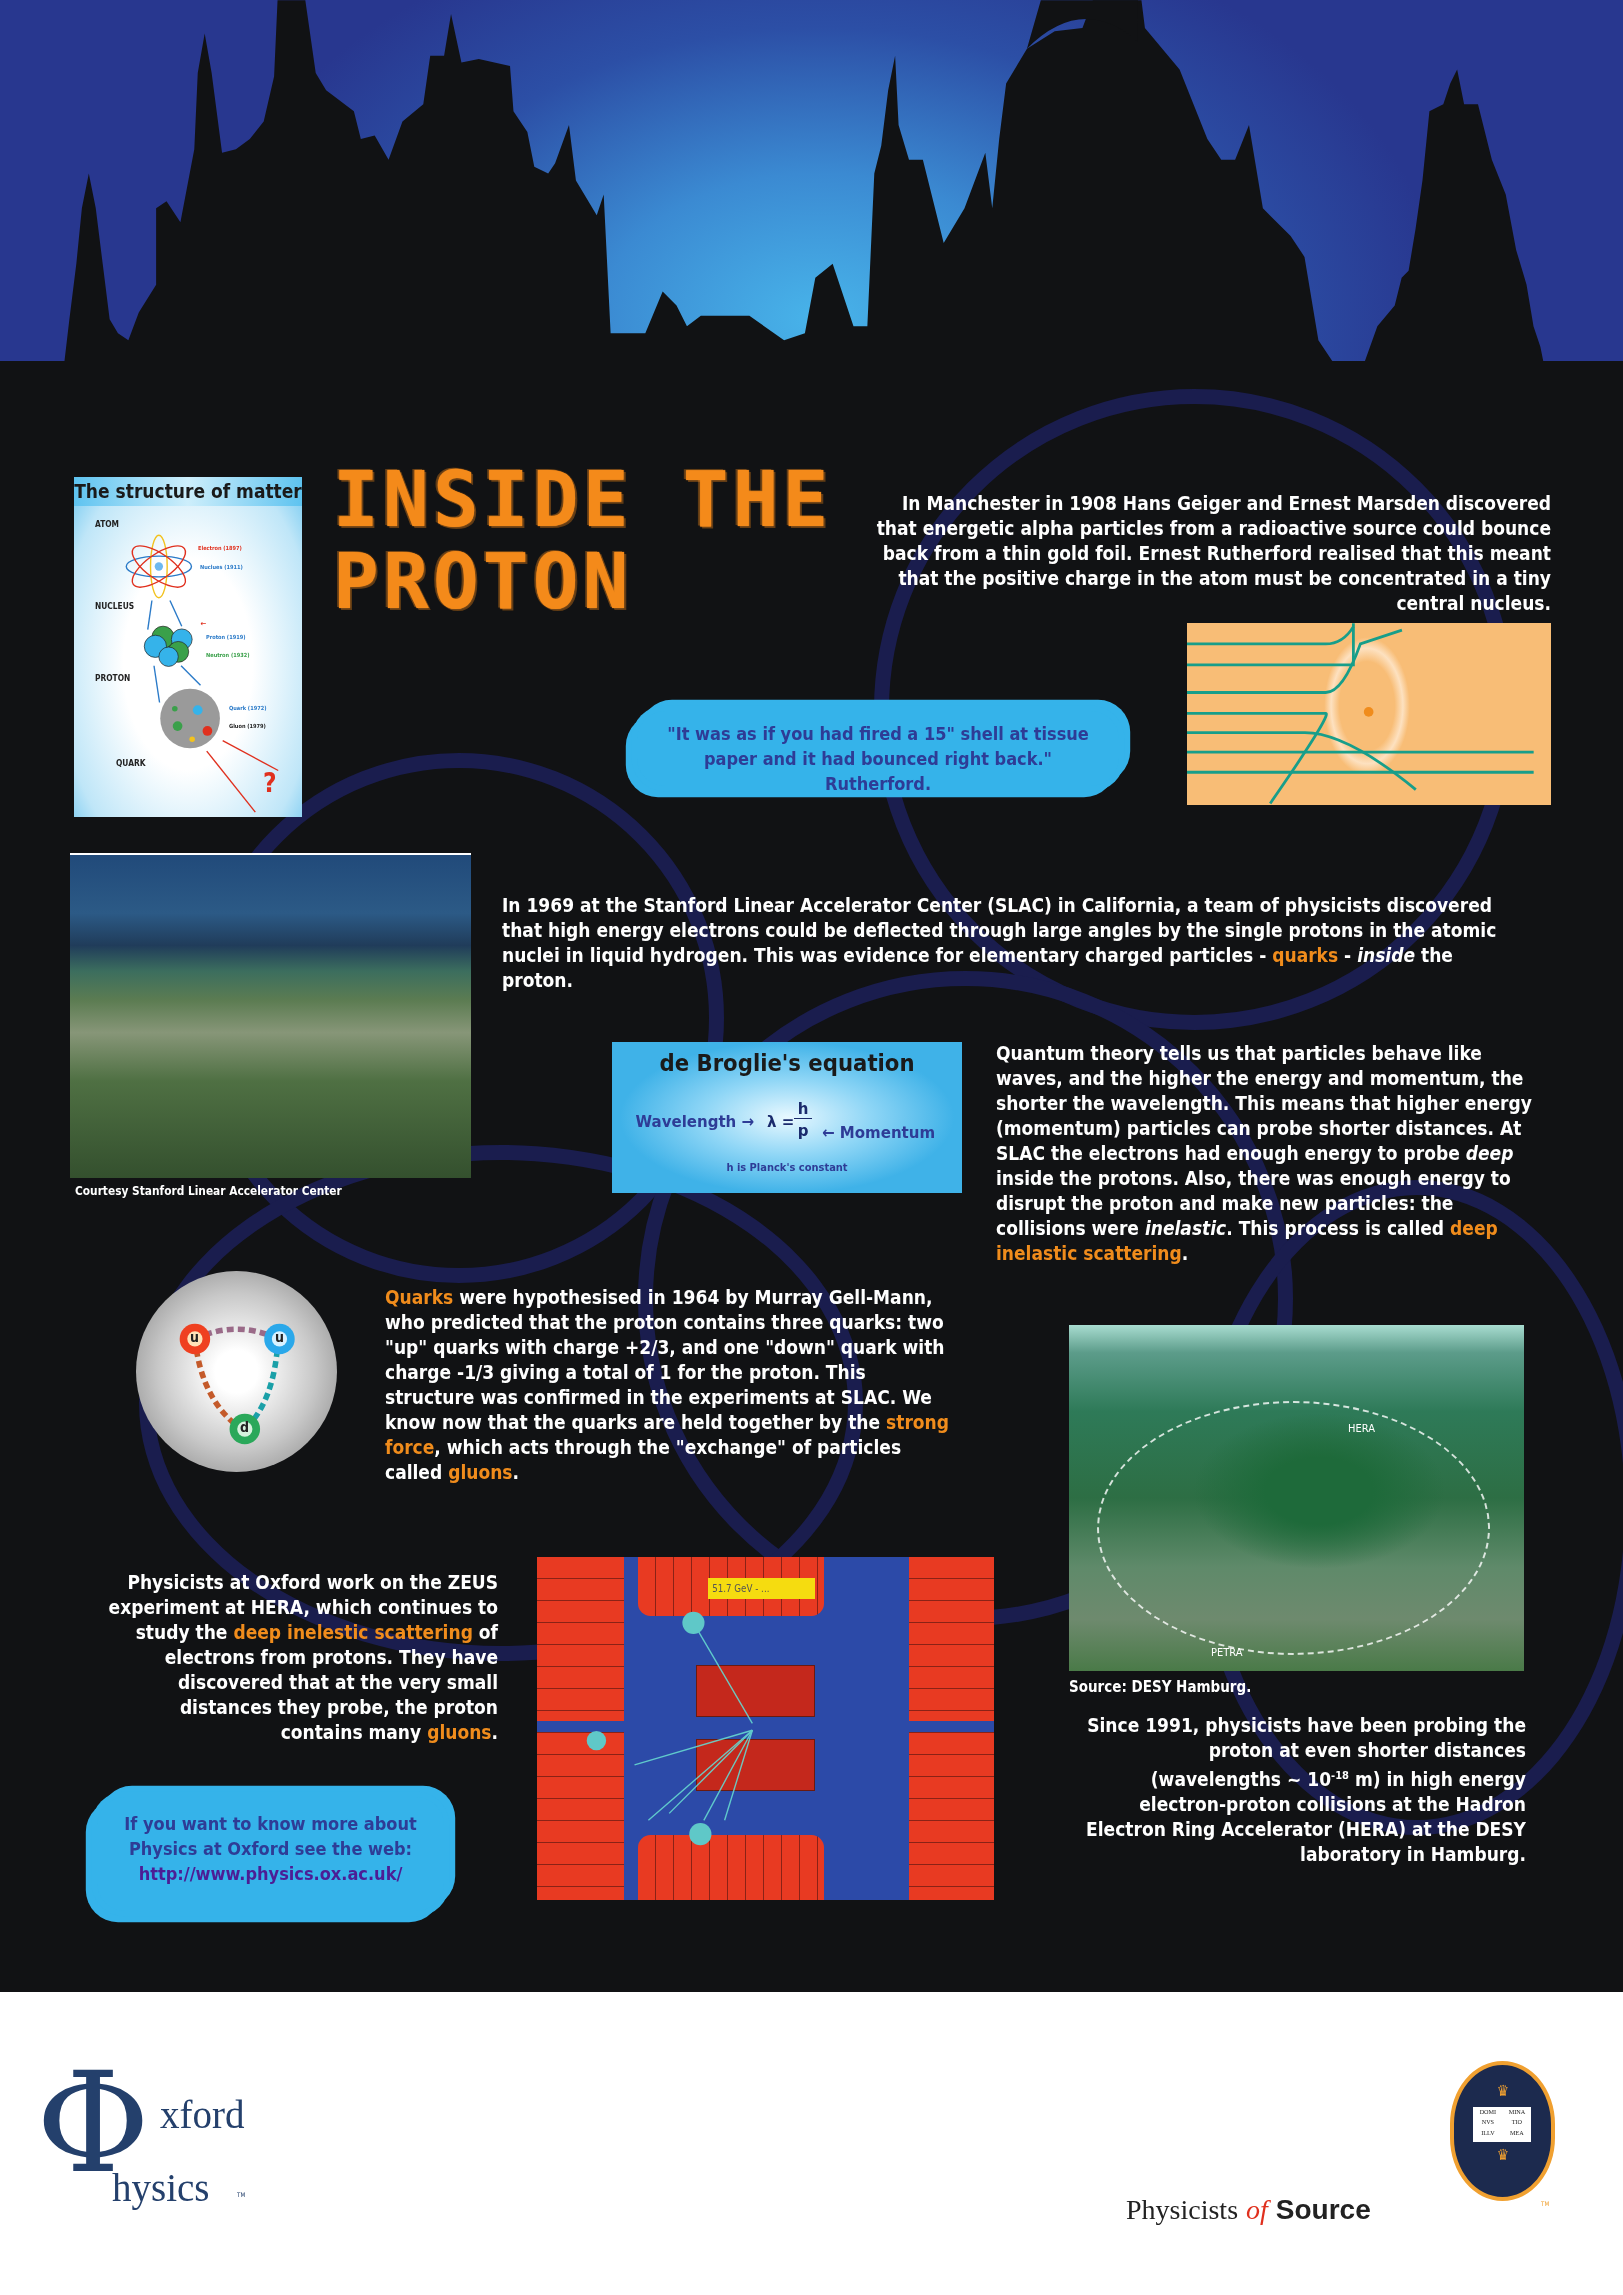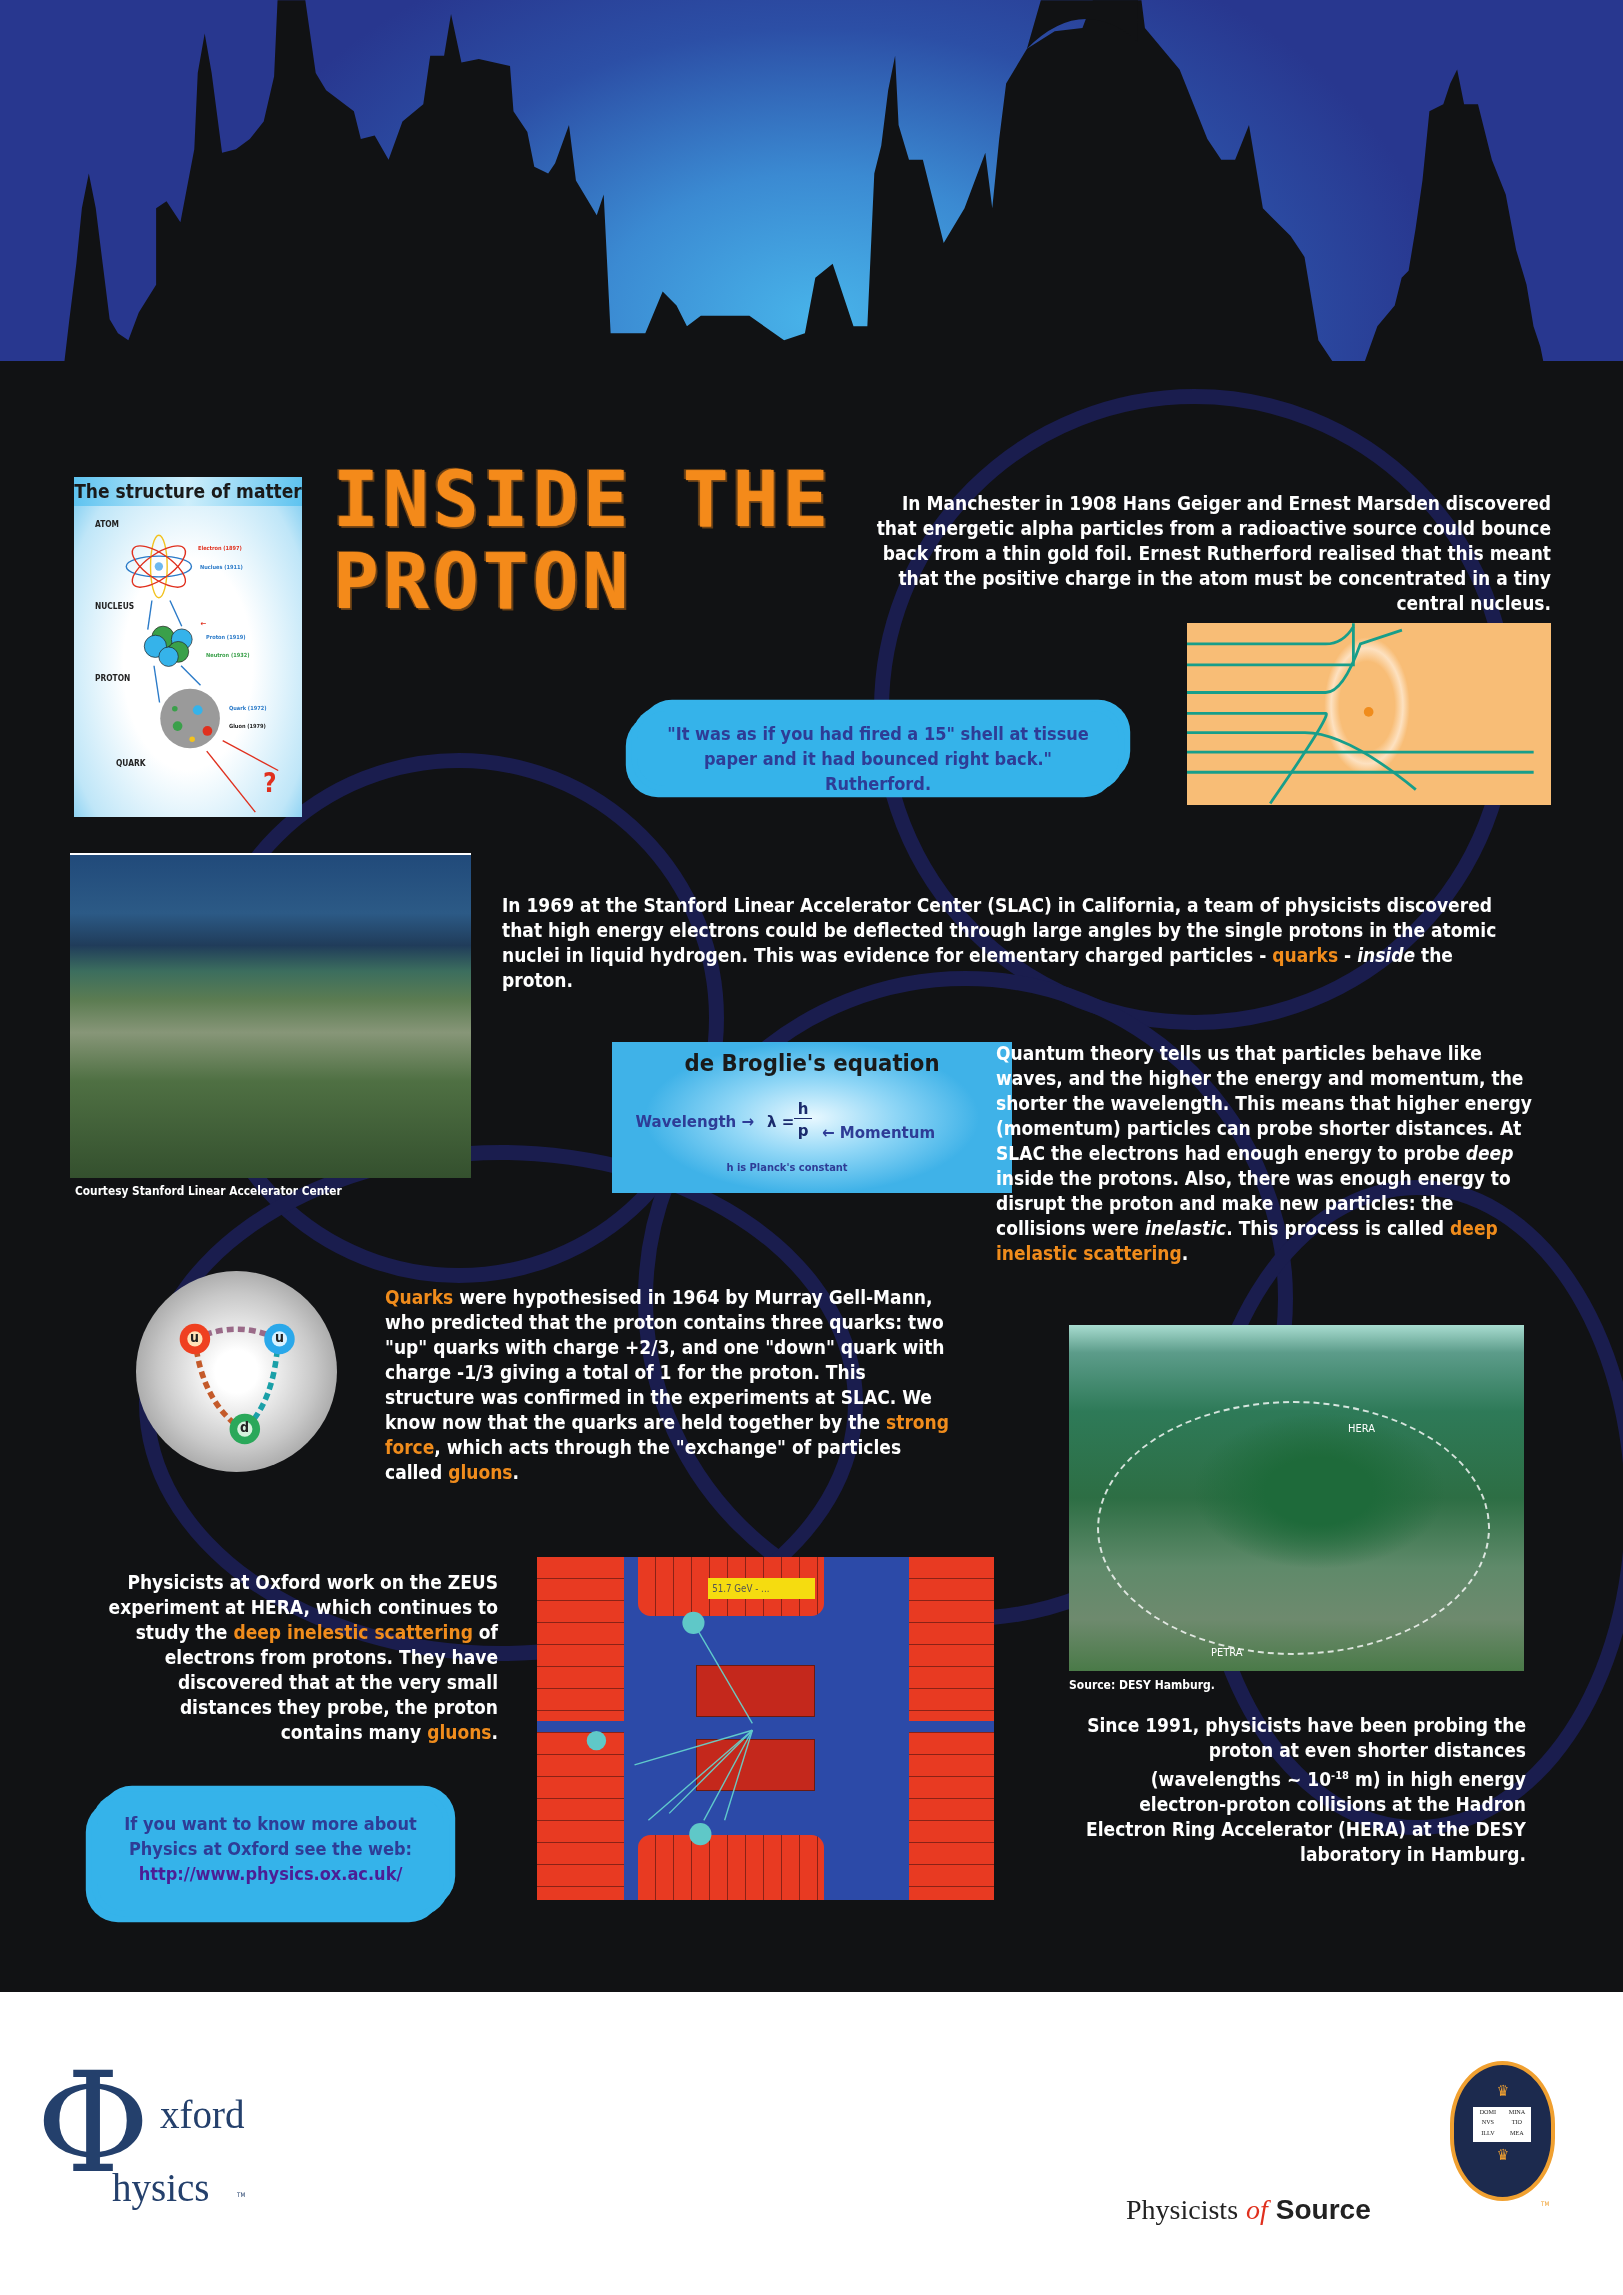--- a/index.html
+++ b/index.html
@@ -99,21 +99,21 @@
 
 <div class="abs cloud" style="left:637px;top:711px;width:482px;height:75px;">
   <div style="padding:9.7px 14px;font-weight:bold;font-size:18px;line-height:25px;color:#2e3c96;text-align:center">"It was as if you had fired a 15" shell at tissue paper and it had bounced right back." Rutherford.</div>
 </div>
 
 <div class="abs" style="left:70px;top:853px;width:401px;height:323px;border-top:2.1px solid #fff;background:linear-gradient(180deg,#214a7a 0%,#2c5a86 18%,#203c5a 28%,#3c6e5e 36%,#5c7c52 45%,#879678 55%,#4f7043 70%,#34502e 100%);"></div>
 <div class="abs" style="left:75px;top:1184px;font-weight:bold;font-size:11.8px;color:#fff">Courtesy Stanford Linear Accelerator Center</div>
 
 <div class="abs txt" style="left:502px;top:893px;width:1027px;"><span>In 1969 at the Stanford Linear Accelerator Center (SLAC) in California, a team of physicists discovered that high energy electrons could be deflected through large angles by the single protons in the atomic nuclei in liquid hydrogen. This was evidence for elementary charged particles - </span><span class="orange">quarks</span><span> - </span><i>inside</i><span> the proton.</span></div>
 
-<div class="abs card" style="left:612px;top:1042px;width:400px;height:151px;background:radial-gradient(ellipse 167px 76px at 50% 50%,#e8f8ff 0%,#8fd6f6 50%,#3fb2e8 100%);">
+<div class="abs card" style="left:612px;top:1042px;width:350px;height:151px;background:radial-gradient(ellipse 167px 76px at 50% 50%,#e8f8ff 0%,#8fd6f6 50%,#3fb2e8 100%);">
   <div style="text-align:center;font-weight:bold;font-size:23.6px;color:#1a1a1a;margin-top:7px">de Broglie's equation</div>
   <div class="abs" style="left:23.6px;top:69px;font-weight:bold;font-size:16.7px;color:#2e3c96">Wavelength →</div>
   <div class="abs" style="left:155px;top:69px;font-weight:bold;font-size:16.7px;color:#1a2a6c">λ =</div>
   <div class="abs" style="left:182px;top:57px;width:18px;text-align:center;font-weight:bold;font-size:16.7px;color:#1a2a6c;border-bottom:1.4px solid #1a2a6c;line-height:19.4px">h</div>
   <div class="abs" style="left:182px;top:78px;width:18px;text-align:center;font-weight:bold;font-size:16.7px;color:#1a2a6c">p</div>
   <div class="abs" style="left:210px;top:80px;font-weight:bold;font-size:16.7px;color:#2e3c96">← Momentum</div>
   <div class="abs" style="left:0;top:119px;width:350px;text-align:center;font-weight:bold;font-size:11px;color:#2e3c96">h is Planck's constant</div>
 </div>
 
 <div class="abs txt" style="left:996px;top:1041px;width:548px;"><span>Quantum theory tells us that particles behave like waves, and the higher the energy and momentum, the shorter the wavelength. This means that higher energy (momentum) particles can probe shorter distances. At SLAC the electrons had enough energy to probe </span><i>deep</i><span> inside the protons. Also, there was enough energy to disrupt the proton and make new particles: the collisions were </span><i>inelastic</i><span>. This process is called </span><span class="orange">deep inelastic scattering</span><span>.</span></div>
@@ -137,21 +137,21 @@
   <div class="abs" style="left:104px;top:148px;font-weight:bold;font-size:14px;color:#222">d</div>
 </div>
 
 <div class="abs txt" style="left:385px;top:1285px;width:576px;"><span class="orange">Quarks</span><span> were hypothesised in 1964 by Murray Gell-Mann, who predicted that the proton contains three quarks: two "up" quarks with charge +2/3, and one "down" quark with charge -1/3 giving a total of 1 for the proton. This structure was confirmed in the experiments at SLAC. We know now that the quarks are held together by the </span><span class="orange">strong force</span><span>, which acts through the "exchange" of particles called </span><span class="orange">gluons</span><span>.</span></div>
 
 <div class="abs" style="left:1069px;top:1325px;width:455px;height:346px;background:radial-gradient(ellipse 180px 111px at 55% 48%,#1e6a3a 30%,transparent 70%),linear-gradient(180deg,#a8dcd0 0%,#5c9c8a 8%,#2e7a58 25%,#2d6e44 50%,#5f8a6a 70%,#6e8a6e 85%,#4a7a48 100%);">
   <div class="abs" style="left:28px;top:76px;width:389px;height:250px;border:2.1px dashed rgba(255,255,255,.8);border-radius:50%"></div>
   <div class="abs" style="left:279px;top:97px;font-size:11px;color:#fff">HERA</div>
   <div class="abs" style="left:142px;top:321px;font-size:11px;color:#fff">PETRA</div>
 </div>
-<div class="abs" style="left:1069px;top:1678px;font-weight:bold;font-size:12px;color:#fff">Source: DESY Hamburg.</div>
+<div class="abs" style="left:1069px;top:1678px;font-weight:bold;font-size:15px;color:#fff">Source: DESY Hamburg.</div>
 
 <div class="abs txt right" style="left:104px;top:1570px;width:394px;"><span>Physicists at Oxford work on the ZEUS experiment at HERA, which continues to study the </span><span class="orange">deep inelestic scattering</span><span> of electrons from protons. They have discovered that at the very small distances they probe, the proton contains many </span><span class="orange">gluons</span><span>.</span></div>
 
 <div class="abs" style="left:537px;top:1557px;width:457px;height:343px;background:#2c4aa8;overflow:hidden">
   <div class="abs" style="left:0;top:0;width:87px;height:343px;background:repeating-linear-gradient(180deg,#e83a22 0 21px,#8a2216 21px 22px)"></div>
   <div class="abs" style="left:372px;top:0;width:85px;height:343px;background:repeating-linear-gradient(180deg,#e83a22 0 21px,#8a2216 21px 22px)"></div>
   <div class="abs" style="left:101px;top:0;width:186px;height:59px;background:repeating-linear-gradient(90deg,#e83a22 0 16.7px,#8a2216 16.7px 18px);border-radius:0 0 12.5px 12.5px"></div>
   <div class="abs" style="left:101px;top:278px;width:186px;height:66px;background:repeating-linear-gradient(90deg,#e83a22 0 16.7px,#8a2216 16.7px 18px);border-radius:12.5px 12.5px 0 0"></div>
   <div class="abs" style="left:159px;top:108px;width:117px;height:50px;background:#c4281c;border:1.4px solid #6a1a10"></div>
   <div class="abs" style="left:159px;top:182px;width:117px;height:50px;background:#c4281c;border:1.4px solid #6a1a10"></div>

